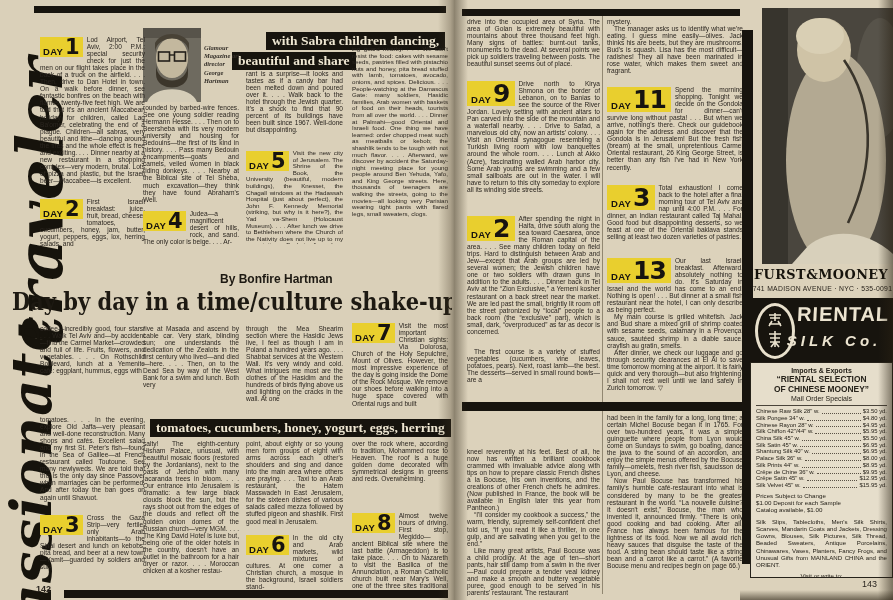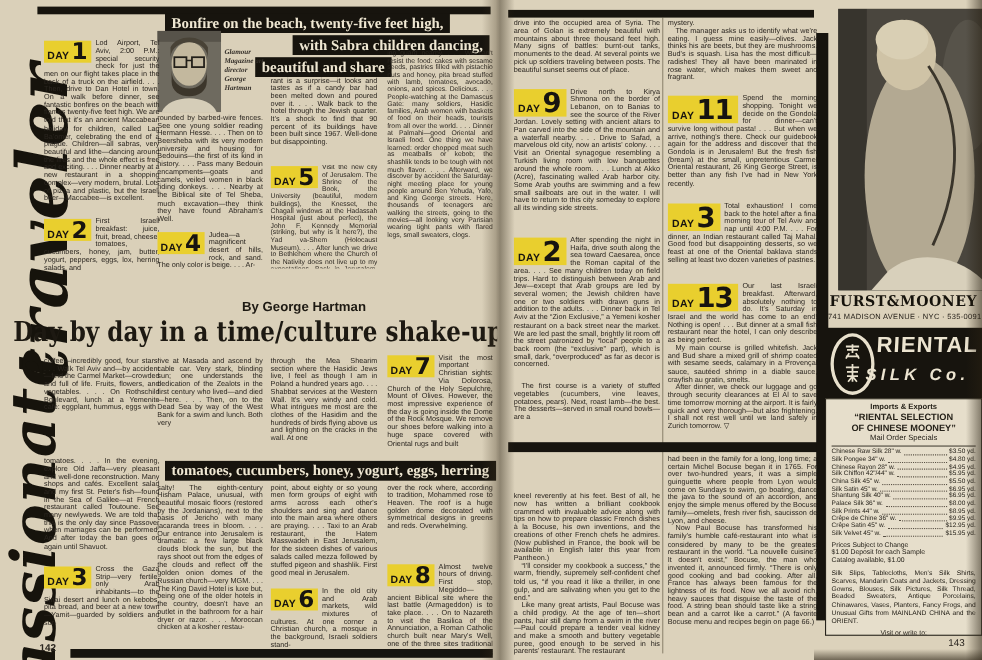--- a/index.html
+++ b/index.html
@@ -89,21 +89,20 @@
 <body>
 
 <div id="stage">
 
   <div class="page" id="pageL">
     <div class="vert" id="mastTop">traveler</div>
     <div class="vert" id="mastBot">Passionate</div>
 
     <div class="rule" style="left:34px;top:6px;width:412px;height:7px;"></div>
 
-    <div class="kicker" style="left:150px;top:12px;">Bonfire on the beach, twenty-five feet high,</div>
     <div class="kicker" style="left:266px;top:32px;">with Sabra children dancing,</div>
     <div class="kicker" style="left:232px;top:52px;">beautiful and share</div>
 
     <div class="abs" style="left:143px;top:28px;width:58px;height:74px;">
       <svg width="58" height="74" viewBox="0 0 58 74">
         <rect width="58" height="74" fill="#6e6a5f"></rect>
         <rect width="58" height="10" fill="#57534a"></rect>
         <path d="M4 74 C10 57 48 57 54 74 Z" fill="#d5cdb8"></path>
         <ellipse cx="29" cy="30" rx="16" ry="20" fill="#c3b89e"></ellipse>
         <path d="M13 36 C13 58 45 58 45 36 L45 46 C45 64 13 64 13 46 Z" fill="#3c362b"></path>
@@ -170,21 +169,21 @@
         </span><span>Visit the most important Christian sights: Via Dolorosa, Church of the Holy Sepulchre, Mount of Olives. However, the most impressive experience of the day is going inside the Dome of the Rock Mosque. We remove our shoes before walking into a huge space covered with Oriental rugs and built</span>
     </div>
     <div class="abs bt" style="left:352px;top:440px;width:96px;height:56px;">over the rock where, according to tradition, Mohammed rose to Heaven. The roof is a huge golden dome decorated with symmetrical designs in greens and reds. Overwhelming.</div>
     <div class="abs bt" style="left:352px;top:512px;width:96px;height:84px;">
       <span class="badge">
           <span class="bw">DAY</span>
           <span class="bn">8</span>
         </span><span>Almost twelve hours of driving. First stop, Megiddo—ancient Biblical site where the last battle (Armageddon) is to take place. . . . On to Nazareth to visit the Basilica of the Annunciation, a Roman Catholic church built near Mary's Well, one of the three sites traditional to the Annunciation. . . . Cross the River Jordan and</span>
     </div>
 
-    <div id="byline">By George Hartman</div>
+    <div id="byline">By Bonfire Hartman</div>
     <div id="subhead"><span>Day by day in a time/culture shake-up</span></div>
 
     <div class="kicker" style="left:150px;top:419px;">tomatoes, cucumbers, honey, yogurt, eggs, herring</div>
 
     <div class="pnum" style="left:36px;top:584px;font-weight:bold;">142</div>
     <div class="rule" style="left:64px;top:590px;width:384px;height:8px;"></div>
   </div>
 
   <div class="page" id="pageR"></div>
 

